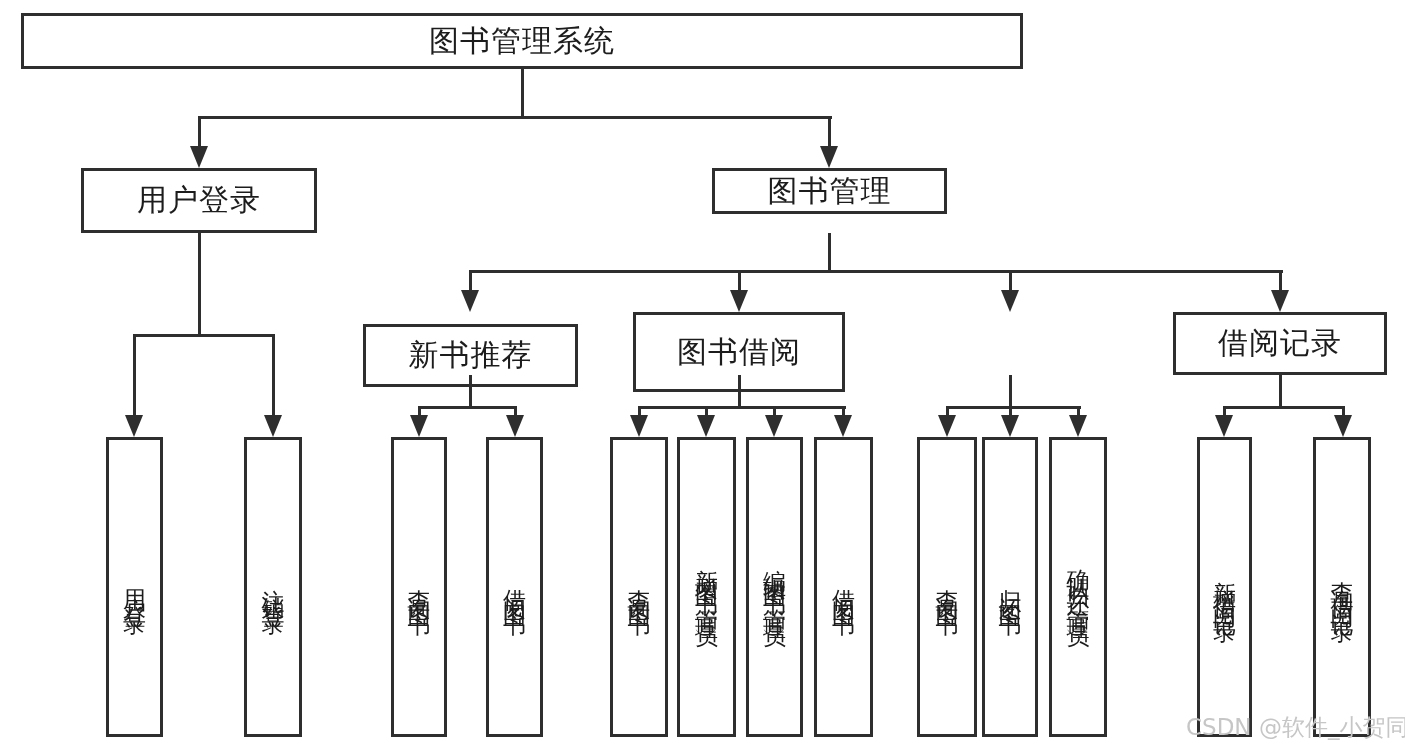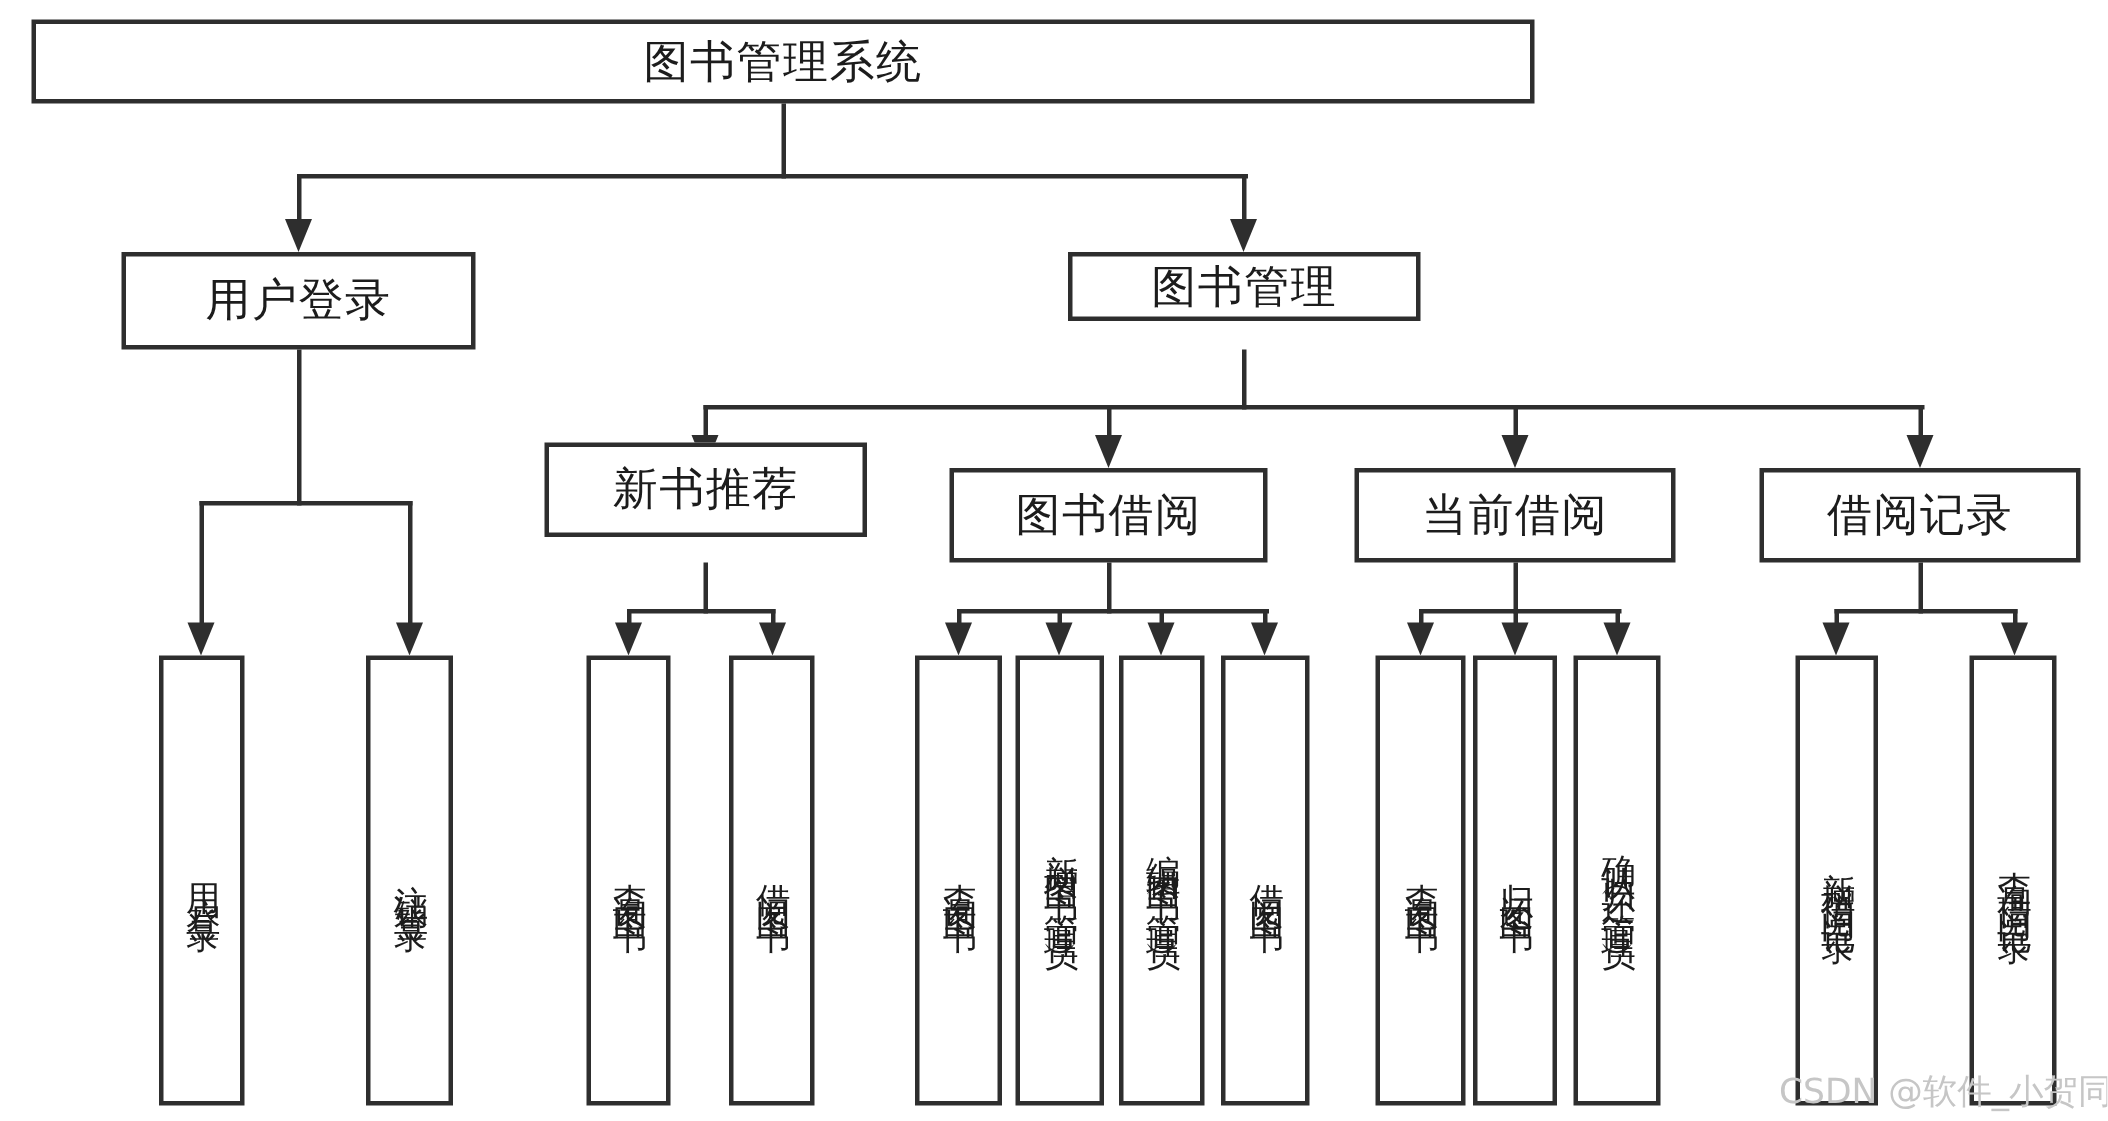--- a/index.html
+++ b/index.html
@@ -88,28 +88,25 @@
   <div class="hline" style="left:469px;top:270px;width:814px;"></div>
   <div class="vline" style="left:469px;top:270px;height:22px;"></div>
   <div class="arrowhead" style="left:461px;top:290px;"></div>
   <div class="vline" style="left:738px;top:270px;height:22px;"></div>
   <div class="arrowhead" style="left:730px;top:290px;"></div>
   <div class="vline" style="left:1009px;top:270px;height:22px;"></div>
   <div class="arrowhead" style="left:1001px;top:290px;"></div>
   <div class="vline" style="left:1279px;top:270px;height:22px;"></div>
   <div class="arrowhead" style="left:1271px;top:290px;"></div>
 
-  <div class="node" style="left:363px;top:295px;width:215px;height:63px;">
+  <div class="node" style="left:363px;top:324px;width:215px;height:63px;">
     <span class="hlabel">新书推荐</span>
   </div>
-  <div class="node" style="left:633px;top:312px;width:212px;height:63px;">
+  <div class="node" style="left:633px;top:312px;width:212px;height:80px;">
     <span class="hlabel">图书借阅</span>
-  </div>
-  <div class="node" style="left:903px;top:312px;width:214px;height:63px;">
-    <span class="hlabel">当前借阅</span>
   </div>
   <div class="node" style="left:1173px;top:312px;width:214px;height:63px;">
     <span class="hlabel">借阅记录</span>
   </div>
 
   <div class="vline" style="left:469px;top:375px;height:34px;"></div>
   <div class="hline" style="left:418px;top:406px;width:99px;"></div>
   <div class="vline" style="left:418px;top:406px;height:13px;"></div>
   <div class="arrowhead" style="left:410px;top:415px;"></div>
   <div class="vline" style="left:514px;top:406px;height:13px;"></div>

